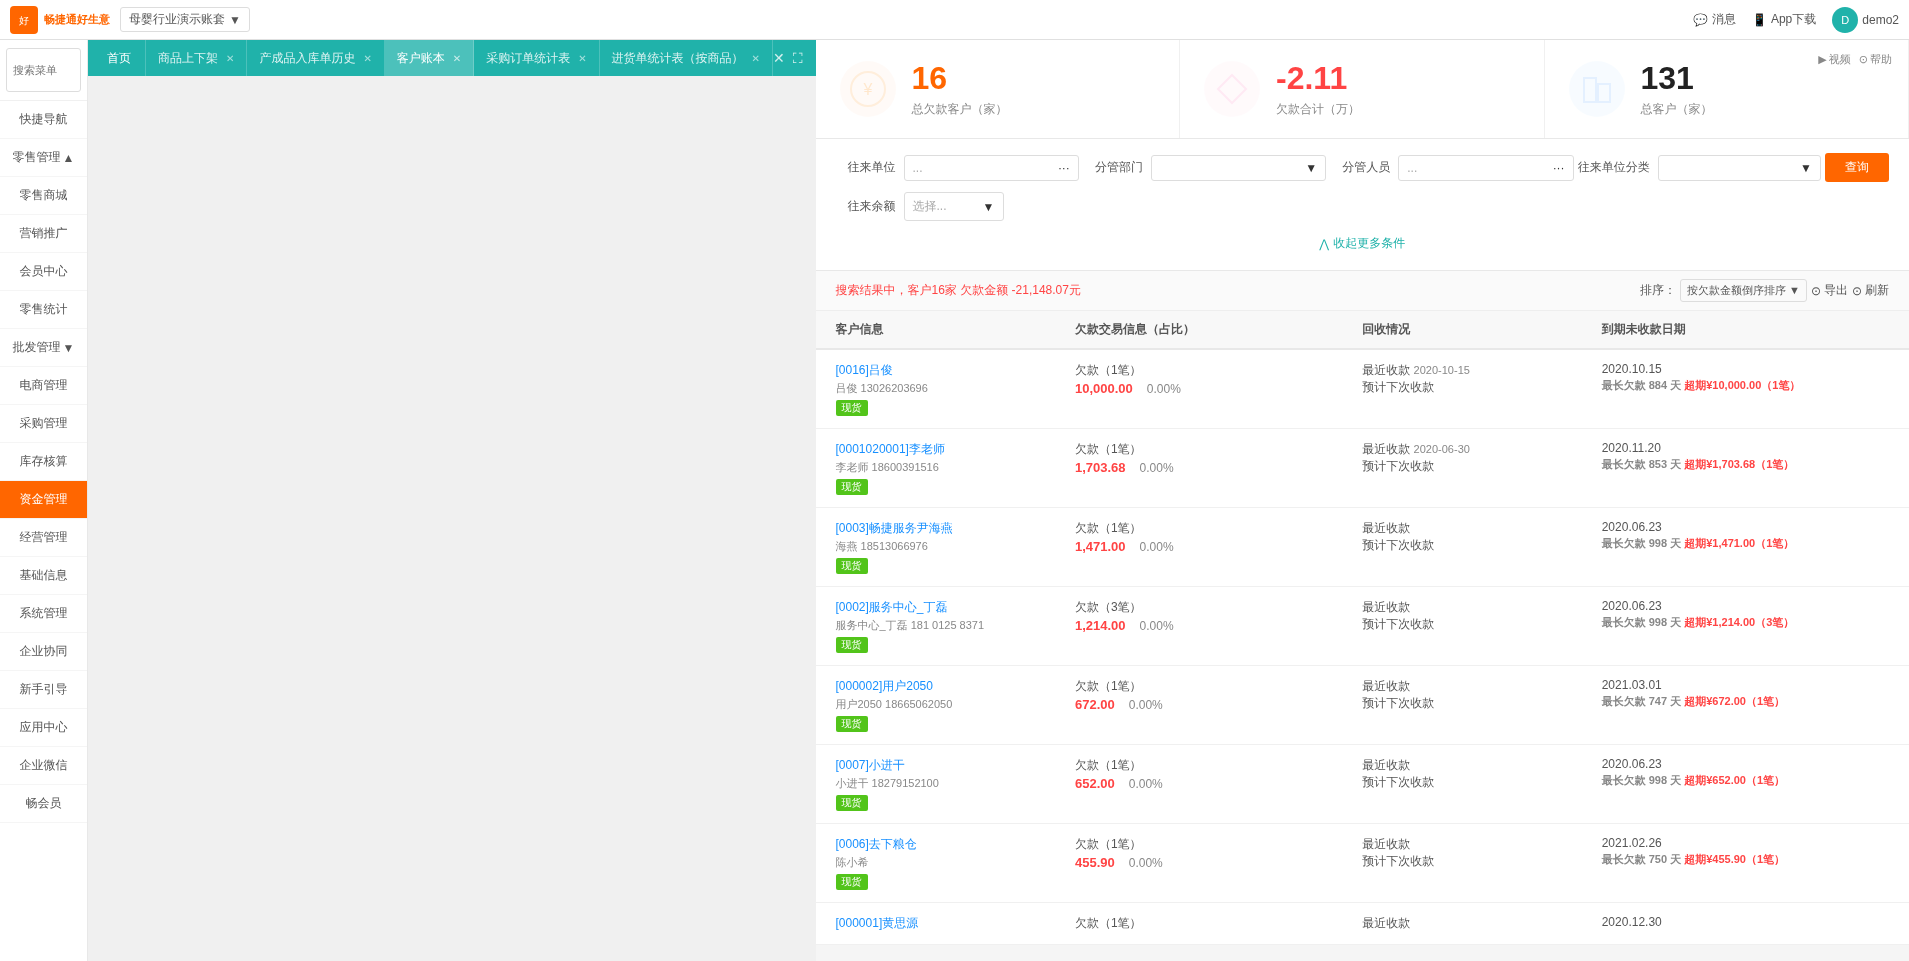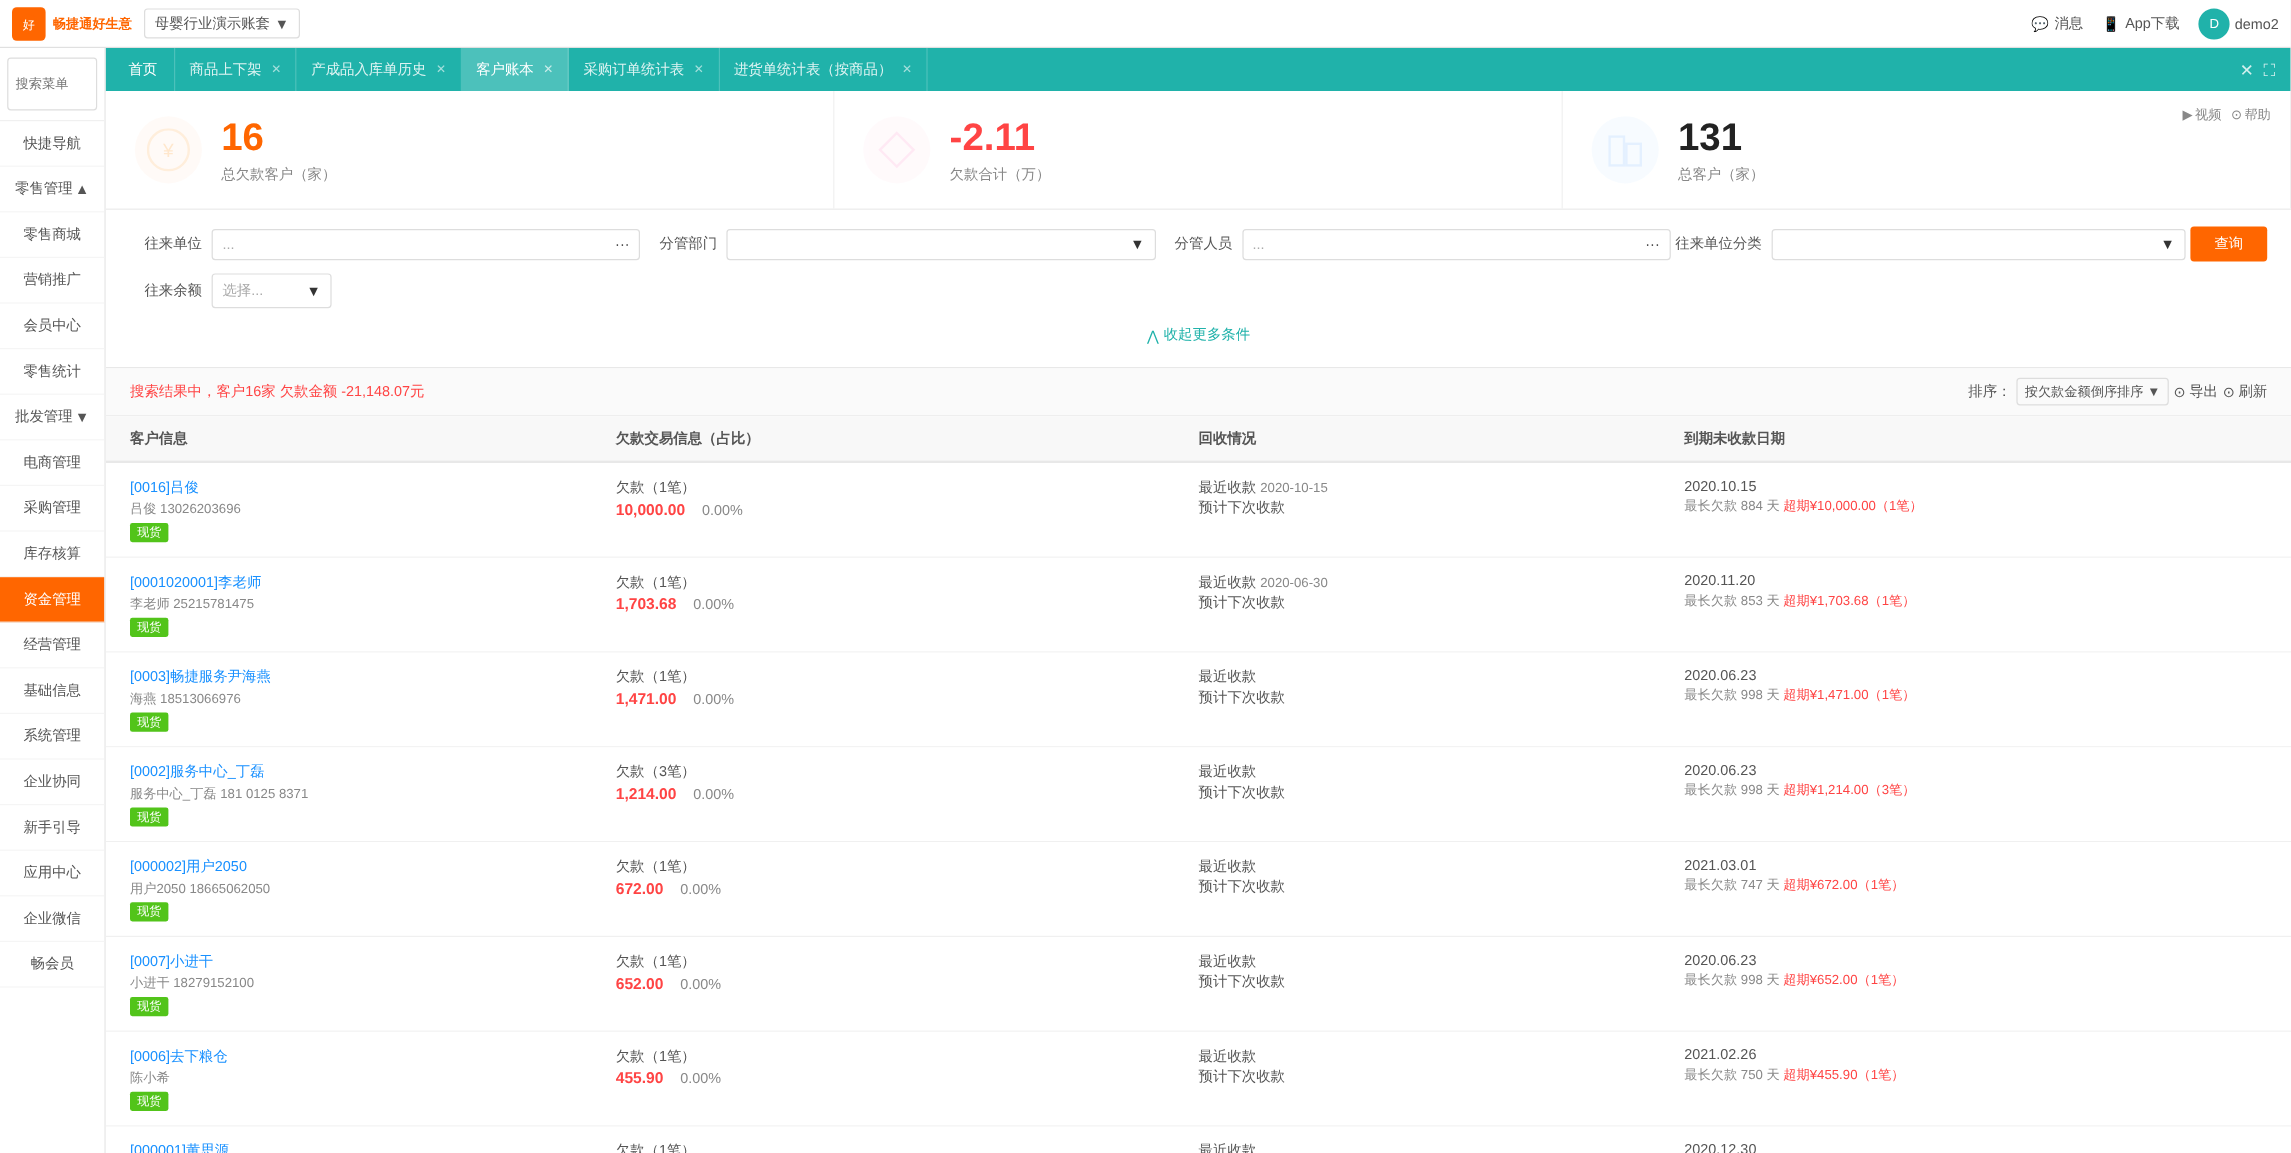--- a/index.html
+++ b/index.html
@@ -3,21 +3,21 @@
   <meta charset="utf-8">
   <style>
     * { box-sizing: border-box; margin: 0; padding: 0; }
     body { font-family: 'Microsoft YaHei', Arial, sans-serif; font-size: 12px; background: #f0f0f0; color: #333; overflow: hidden; height: 961px; }
 
     
     .app-wrapper { display: flex; flex-direction: column; height: 100vh; }
     .top-bar { display: flex; align-items: center; background: #fff; height: 40px; padding: 0 10px; border-bottom: 1px solid #e0e0e0; }
     .main-layout { display: flex; flex: 1; overflow: hidden; }
     .sidebar { width: 88px; background: #fff; border-right: 1px solid #e8e8e8; display: flex; flex-direction: column; overflow-y: auto; }
-    .content-area { flex: 1; display: flex; flex-direction: column; overflow: hidden; }
+    .content-area { flex: 1; display: flex; overflow: hidden; }
     .tab-bar { background: #20b2aa; display: flex; align-items: center; height: 36px; padding: 0 5px; }
     .page-content { flex: 1; overflow-y: auto; background: #f5f5f5; padding: 0; }
 
     
     .logo-area { display: flex; align-items: center; gap: 6px; min-width: 90px; }
     .logo-icon { width: 28px; height: 28px; background: #ff6600; border-radius: 4px; display: flex; align-items: center; justify-content: center; color: white; font-size: 10px; }
     .logo-text { color: #ff6600; font-size: 11px; font-weight: bold; }
     .company-select { margin-left: 10px; border: 1px solid #ddd; border-radius: 3px; padding: 3px 8px; font-size: 12px; color: #555; cursor: pointer; display: flex; align-items: center; gap: 4px; }
     .top-bar-right { margin-left: auto; display: flex; align-items: center; gap: 16px; }
     .top-bar-btn { display: flex; align-items: center; gap: 4px; color: #555; cursor: pointer; font-size: 12px; }
@@ -83,21 +83,21 @@
     .customer-name { color: #1890ff; font-size: 12px; cursor: pointer; }
     .customer-info { color: #888; font-size: 11px; margin-top: 2px; }
     .badge-green { display: inline-block; background: #52c41a; color: white; font-size: 10px; padding: 1px 6px; border-radius: 2px; margin-top: 4px; }
     .debt-count { color: #555; font-size: 12px; }
     .debt-amount { color: #ff4444; font-size: 13px; font-weight: bold; margin-top: 2px; }
     .debt-percent { color: #888; font-size: 12px; margin-left: 8px; }
     .debt-row { display: flex; align-items: baseline; gap: 6px; }
     .return-date { color: #888; font-size: 11px; }
     .return-label { color: #555; font-size: 12px; }
     .overdue-date { color: #555; font-size: 12px; }
-    .overdue-days { color: #888; font-size: 11px; margin-top: 2px; }
+    .overdue-days { color: #888; font-size: 11px; margin-top: 2px; font-weight: bold; }
     .overdue-link { color: #ff4444; font-size: 11px; cursor: pointer; }
   </style>
 </head>
 <body>
 
 <div class="app-wrapper">
 
   <div class="top-bar">
     <div class="logo-area">
       <div class="logo-icon">
@@ -380,21 +380,21 @@
       <div class="return-label">预计下次收款</div>
     </div>
     <div class="col-overdue">
       <div class="overdue-date">2020.10.15</div>
       <div class="overdue-days">最长欠款 884 天 <span class="overdue-link">超期¥10,000.00（1笔）</span></div>
     </div>
   </div>
               <div class="table-row">
     <div class="col-customer">
       <div class="customer-name">[0001020001]李老师</div>
-      <div class="customer-info">李老师 25215781475</div>
+      <div class="customer-info">李老师 18600391516</div>
       <span class="badge-green">现货</span>
     </div>
     <div class="col-debt">
       <div class="debt-count">欠款（1笔）</div>
       <div class="debt-row">
         <div class="debt-amount">1,703.68</div>
         <div class="debt-percent">0.00%</div>
       </div>
     </div>
     <div class="col-return">

